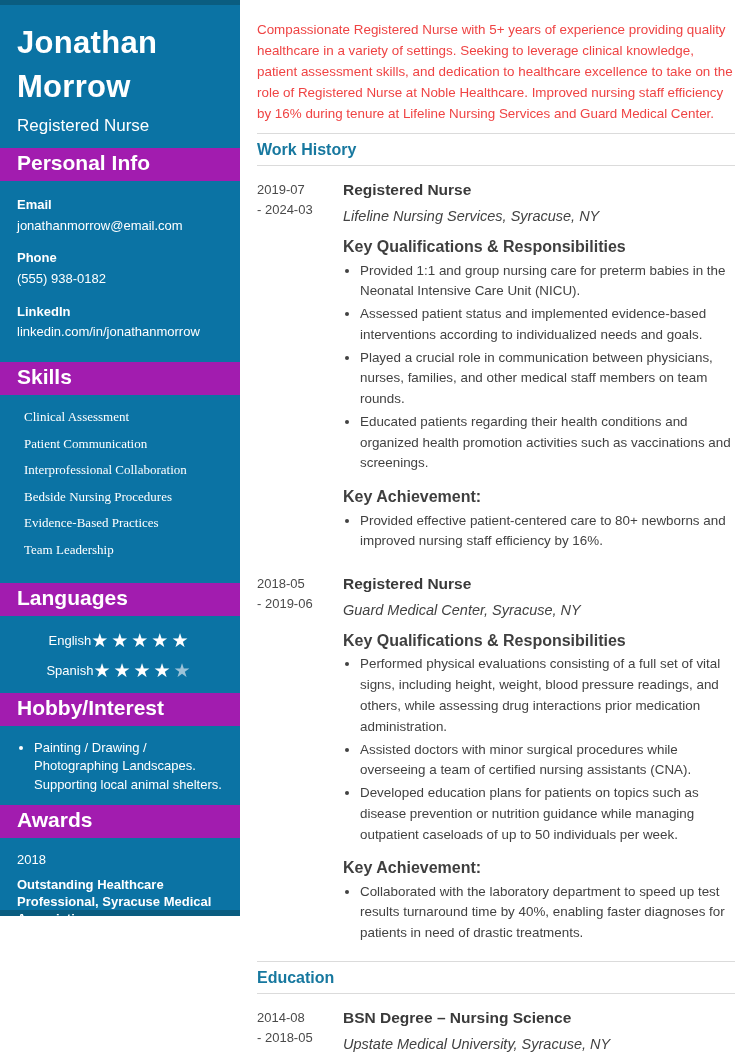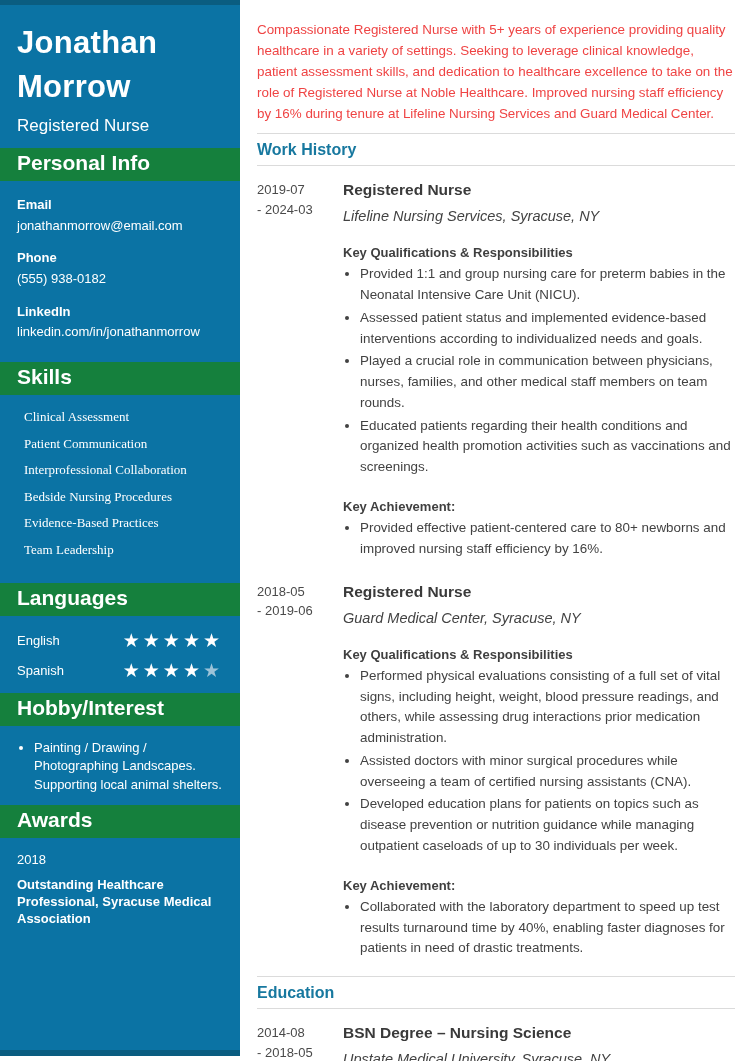--- a/index.html
+++ b/index.html
@@ -3,45 +3,45 @@
 <meta charset="utf-8">
 <style>
   * { margin:0; padding:0; box-sizing:border-box; }
   html,body { background:#ffffff; }
   .page {
     position:relative; width:750px; height:1061px; overflow:hidden;
     background:#ffffff; font-family:"Liberation Sans", sans-serif;
   }
   
   .sidebar {
-    position:absolute; left:0; top:0; width:240px; height:1056px;
+    position:absolute; left:0; top:0; width:240px; height:916px;
     background:#0b73a4; color:#ffffff;
     border-top:5px solid #0a5d81; border-bottom:6px solid #0a5d81;
   }
   .person-name {
     margin:16px 17px 0; font-size:31px; font-weight:bold; line-height:1.42;
     letter-spacing:.3px;
   }
   .person-role { margin:7px 17px 0; font-size:17px; font-weight:normal; }
   .band {
-    background:#15803d; padding:3px 17px 6px; font-size:21px; font-weight:bold;
+    background:#a21caf; padding:3px 17px 6px; font-size:21px; font-weight:bold;
   }
   .band-pi     { margin-top:12px; }
   .band-skills { margin-top:20px; }
   .band-langs  { margin-top:12px; }
   .band-hobby  { margin-top:7px; }
   .band-awards { margin-top:12px; }
   .pi-list { padding:15px 17px 0; }
   .pi-item { margin-bottom:14px; }
   .pi-label { font-weight:bold; font-size:13px; line-height:1.35; }
   .pi-value { font-size:13px; line-height:1.45; margin-top:3px; word-wrap:break-word; }
   .skill-list { padding:15px 24px 2px;font-family:Liberation Serif, serif; }
   .skill-item { font-size:13px; margin-bottom:12.5px; line-height:1.08; }
   .lang-list { padding:10px 17px 0; }
-  .lang-row { display:flex; align-items:center; justify-content:space-between; padding:5px 0 6px; }
+  .lang-row { display:flex; align-items:center; justify-content:center; padding:5px 0 6px; }
   .lang-name { font-size:13px; }
   .stars { font-size:19px; letter-spacing:3px; line-height:1; white-space:nowrap; }
   .star.on  { color:#ffffff; }
   .star.off { color:#9cc3d8; }
   .hobby-list { margin:13px 17px 0 34px; }
   .hobby-list li { font-size:13px; line-height:1.36; }
   .hobby-line { margin-bottom:1px; }
   .award-year  { margin:14px 17px 0; font-size:13px; }
   .award-title { margin:10px 17px 0; font-size:13px; font-weight:bold; line-height:1.28; }
   
@@ -49,21 +49,21 @@
   .summary { margin-top:19px; font-size:13.4px; line-height:1.57; color:#ef4444; }
   .sec-heading {
     margin-top:9px; padding:7px 0 6px; font-size:16px; font-weight:bold; color:#17789f;
     border-top:1px solid #dbdbdb; border-bottom:1px solid #dbdbdb;
   }
   .entry { display:flex; padding:14px 0 8px; }
   .dates { width:86px; flex-shrink:0; font-size:13px; color:#4a4a4a; line-height:1.5; }
   .ebody { flex:1; min-width:0; }
   .entry-title { font-size:15.5px; font-weight:bold; color:#3a3a3a; line-height:1.35; }
   .entry-sub { margin-top:7px; font-size:14.5px; font-style:italic; color:#424242; }
-  .blabel { margin-top:20px; font-size:13px; font-weight:bold; color:#3f3f3f; line-height:1.4; }
+  .blabel { margin-top:12px; font-size:16px; font-weight:bold; color:#3f3f3f; line-height:1.4; }
   .bullets { margin:2px 0 0; padding-left:17px; }
   .bullets li { font-size:13.4px; line-height:1.55; margin-top:2px; color:#424242; }
 </style>
 </head>
 <body>
 
 <div class="page">
 
   <aside class="sidebar">
     <h1 class="person-name">Jonathan Morrow</h1>
@@ -152,21 +152,21 @@
         <div>2018-05</div>
         <div>- 2019-06</div>
       </div>
       <div class="ebody">
         <div class="entry-title">Registered Nurse</div>
         <div class="entry-sub">Guard Medical Center, Syracuse, NY</div>
         <div class="blabel">Key Qualifications &amp; Responsibilities</div>
         <ul class="bullets">
           <li>Performed physical evaluations consisting of a full set of vital signs, including height, weight, blood pressure readings, and others, while assessing drug interactions prior medication administration.</li>
           <li>Assisted doctors with minor surgical procedures while overseeing a team of certified nursing assistants (CNA).</li>
-          <li>Developed education plans for patients on topics such as disease prevention or nutrition guidance while managing outpatient caseloads of up to 30 individuals per week.</li>
+          <li>Developed education plans for patients on topics such as disease prevention or nutrition guidance while managing outpatient caseloads of up to 50 individuals per week.</li>
         </ul>
         <div class="blabel">Key Achievement:</div>
         <ul class="bullets">
           <li>Collaborated with the laboratory department to speed up test results turnaround time by 40%, enabling faster diagnoses for patients in need of drastic treatments.</li>
         </ul>
       </div>
     </section>
 
     <h2 class="sec-heading">Education</h2>
 

